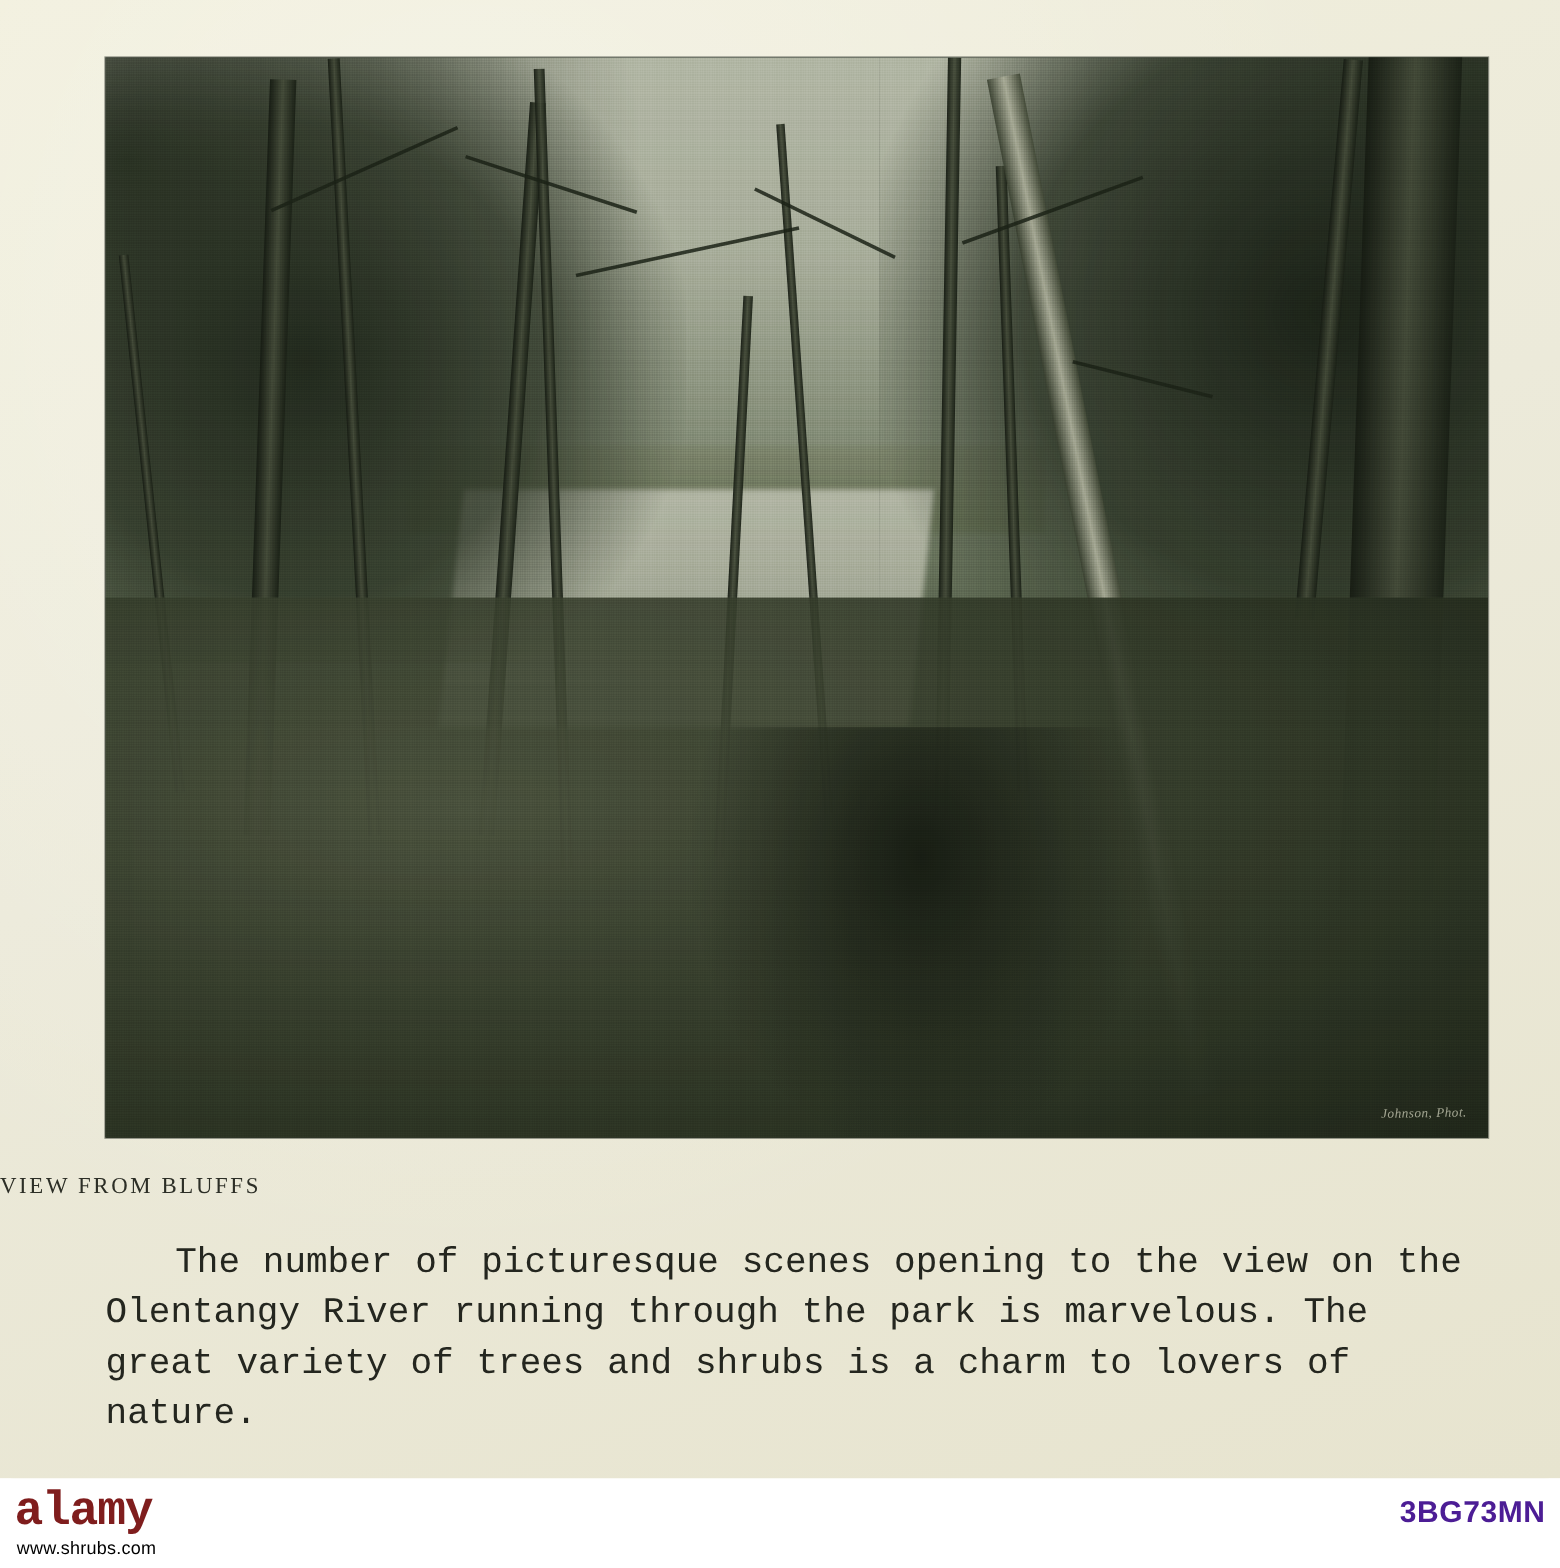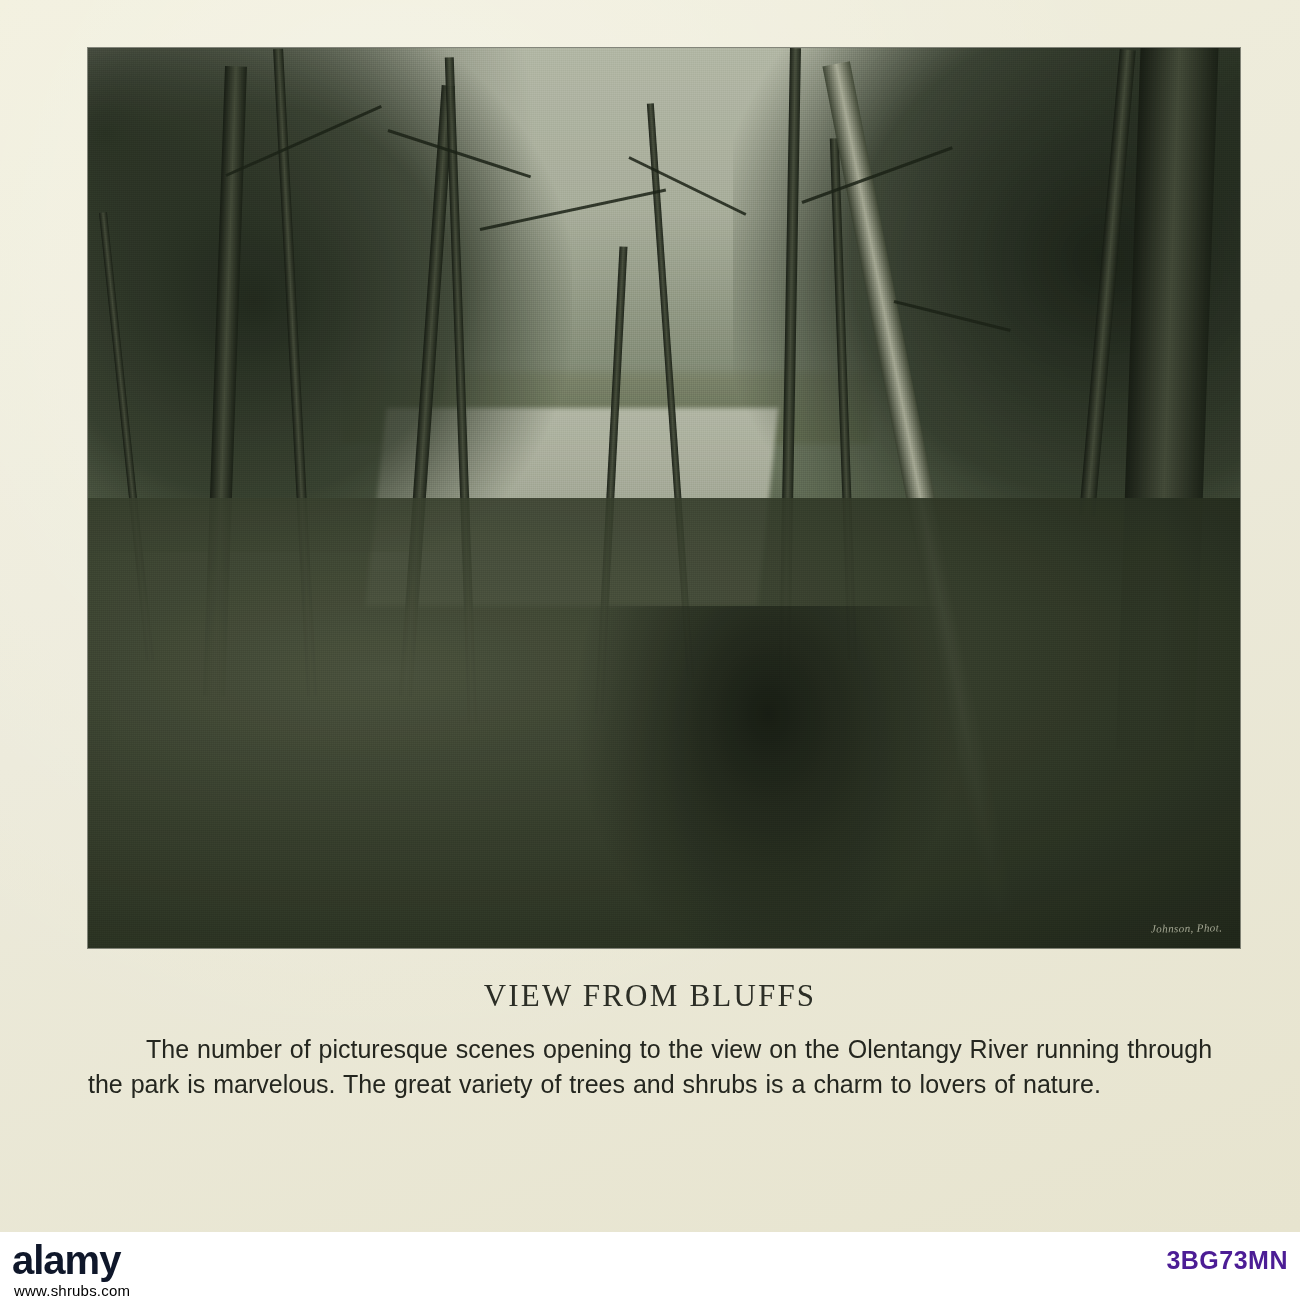--- a/index.html
+++ b/index.html
@@ -187,59 +187,59 @@
     letter-spacing: .4px;
     transform: rotate(-1deg);
   }
 
   
   .caption-title {
     position: absolute;
     left: 0;
     right: 0;
     top: 978px;
-    text-align: center;
+    text-align: left;
     font-family: "Liberation Serif", serif;
-    font-size: 31px;
+    font-size: 19px;
     letter-spacing: 2.2px;
     color: #2c2e26;
   }
 
   .caption-body {
     position: absolute;
     left: 88px;
     top: 1032px;
     width: 1132px;
-    font-family: Liberation Sans, sans-serif;
-    font-size: 25px;
+    font-family: Liberation Mono, monospace;
+    font-size: 30px;
     line-height: 1.40;
     color: #24261f;
     text-indent: 58px;
     text-align: left;
     word-spacing: 1px;
   }
 
   
   .footer {
     position: absolute;
     left: 0;
     top: 1232px;
     width: 1300px;
     height: 75px;
     background: #ffffff;
   }
   .alamy-logo {
     position: absolute;
     left: 12px;
     top: 6px;
-    font-family: Liberation Sans, sans-serif;
+    font-family: Liberation Mono, monospace;
     font-size: 40px;
     font-weight: bold;
     letter-spacing: -1px;
-    color: #0f172a;
+    color: #7f1d1d;
   }
   .alamy-url {
     position: absolute;
     left: 14px;
     top: 50px;
     font-family: "Liberation Sans", sans-serif;
     font-size: 15px;
     color: #000000;
     letter-spacing: .2px;
   }

